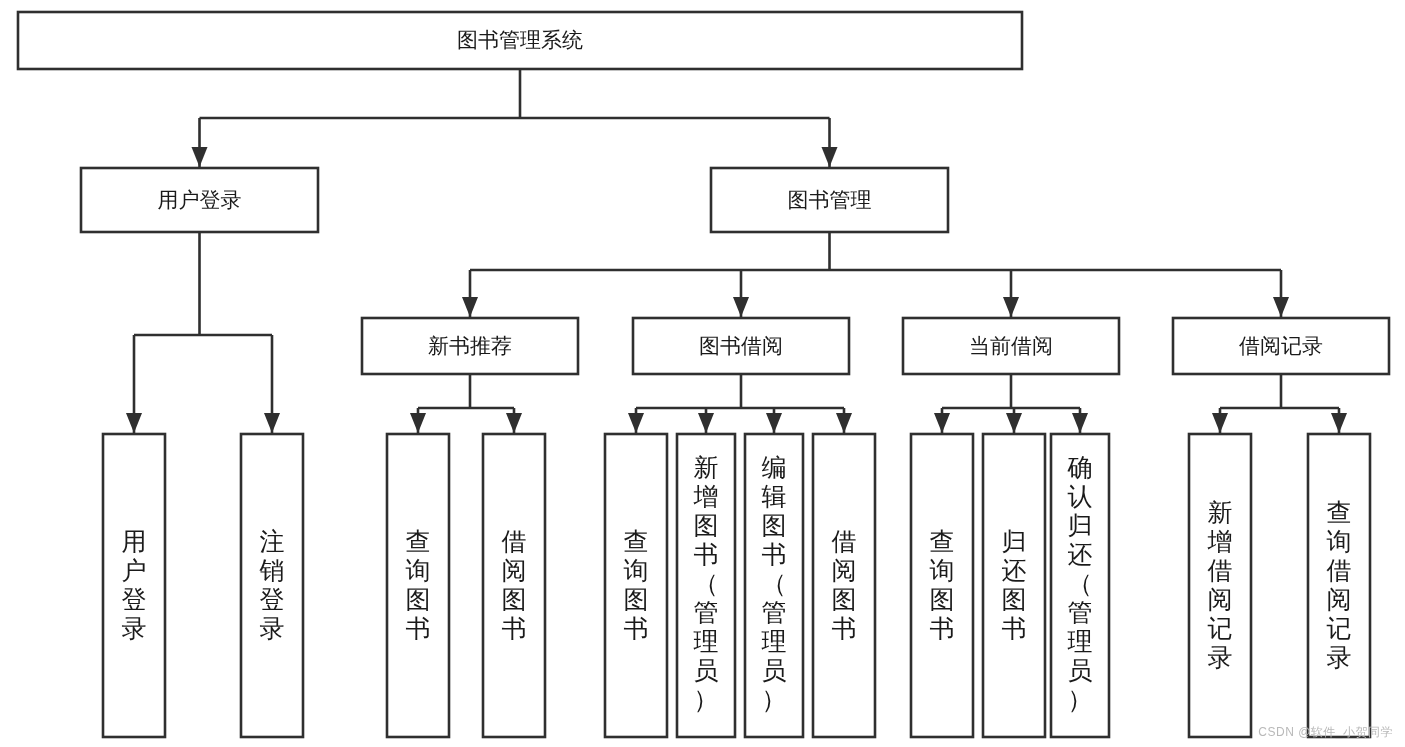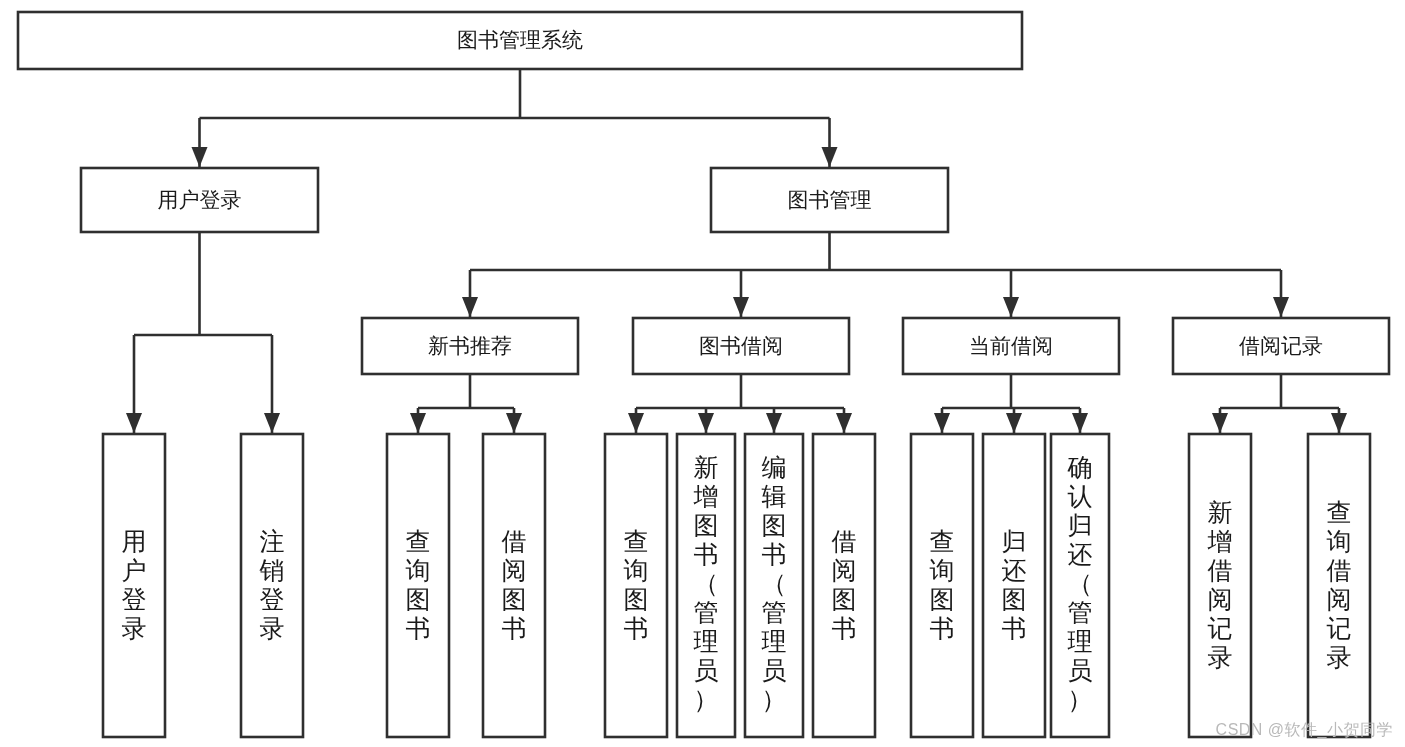--- a/index.html
+++ b/index.html
@@ -53,21 +53,21 @@
     font-family: "Liberation Sans", "DejaVu Sans", sans-serif;
     font-size: 25px;
     fill: #1a1a1a;
     text-anchor: middle;
   }
   .watermark {
     position: absolute;
     right: 12px;
     bottom: 6px;
     font-family: "Liberation Sans", "DejaVu Sans", sans-serif;
-    font-size: 16px;
+    font-size: 12px;
     color: #b9b9b9;
     white-space: nowrap;
     letter-spacing: 0.5px;
   }
 </style>
 </head>
 <body>
 
 <div id="diagram-root">
 

